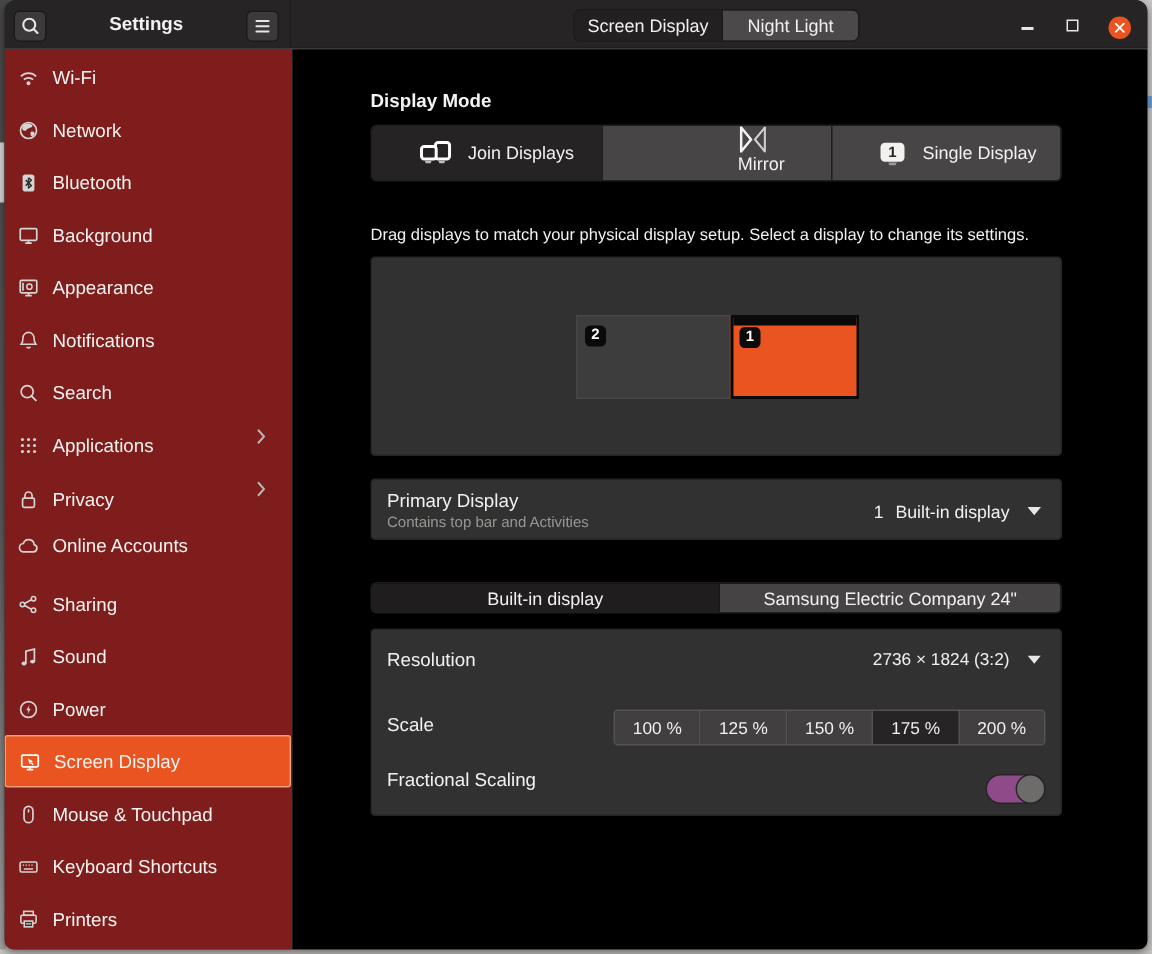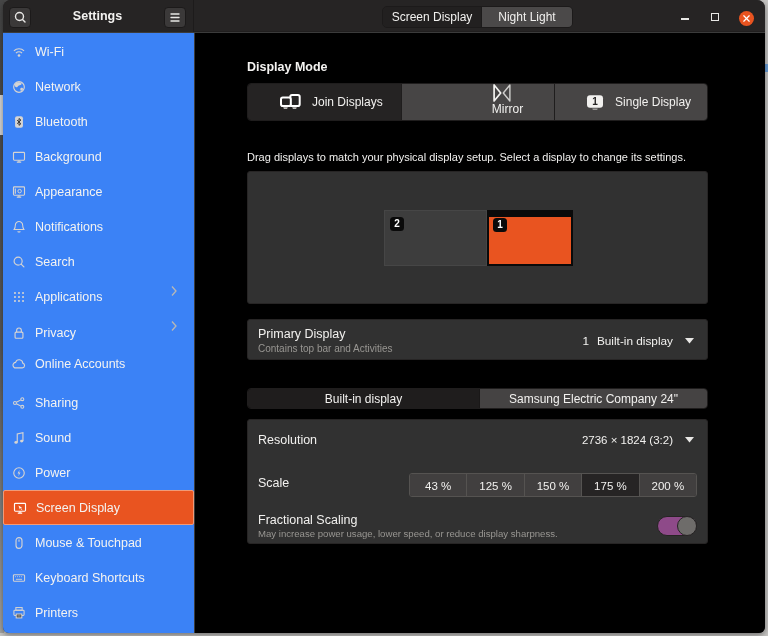--- a/index.html
+++ b/index.html
@@ -21,21 +21,21 @@
   #htabs { position:absolute; left:379px; top:6px; width:191px; height:22px; border:1px solid #1c1a1a; border-radius:5px; overflow:hidden; display:flex; }
   .htab { height:100%; line-height:20px; text-align:center; color:#f1f0ee; font-size:12px; }
   #htab1 { width:100px; background:#222020; border-right:1px solid #1c1a1a; }
   #htab2 { width:91px; background:#4b4949; }
   
   #minb { position:absolute; left:678px; top:18px; width:8px; height:2px; background:#e8e7e5; }
   #maxb { position:absolute; left:708px; top:13px; width:8px; height:8px; border:1.5px solid #e8e7e5; }
   #closeb { position:absolute; left:736px; top:11px; width:15px; height:15px; border-radius:50%; background:#e95420; }
   #closeb svg { position:absolute; left:4px; top:4px; }
   
-  #side { position:absolute; left:0; top:33px; width:191px; height:600px; background:#3b82f6; }
+  #side { position:absolute; left:0; top:33px; width:191px; height:600px; background:#7f1d1d; }
   .row { position:absolute; left:0; width:191px; height:35px; }
   .row svg.icn { position:absolute; left:9px; top:50%; margin-top:-7px; width:14px; height:14px; }
   .row .lbl { position:absolute; left:32px; top:50%; margin-top:-8px; height:16px; line-height:16px;
               color:#f4f3f1; font-size:12.5px; white-space:nowrap; }
   .row .chev { position:absolute; right:17px; top:50%; margin-top:-6px; width:6px; height:12px; color:#b9b8b6; }
   .rowsel { background:#e95420; border:1px solid #f19a77; border-radius:2px; }
   
   #main { position:absolute; left:192px; top:33px; width:570px; height:600px; background:#000000; }
   .abs { position:absolute; }
   .panel { position:absolute; background:#313131; border:1px solid #272525; border-radius:3px;padding-left:14px; }
@@ -304,29 +304,28 @@
 
     <div class="panel" style="left:52px; top:386px; width:461px; height:125px;">
       <div class="txt" style="position:absolute; left:10px; top:13px; font-size:12.5px;">Resolution</div>
       <div class="txt" style="position:absolute; right:34px; top:14px; font-size:11.5px;">2736 × 1824 (3:2)</div>
       <svg style="position:absolute; right:13px; top:17px;" width="9" height="5.5" viewBox="0 0 9 5.5">
           <path d="M0 0 L9 0 L4.5 5.5 Z" fill="#e8e7e5"></path>
         </svg>
 
       <div class="txt" style="position:absolute; left:10px; top:56px; font-size:12.5px;">Scale</div>
       <div id="scalegrp">
-        <div class="scb">43 %</div>
+        <div class="scb">100 %</div>
           <div class="scb">125 %</div>
           <div class="scb">150 %</div>
           <div class="scb scba">175 %</div>
           <div class="scb">200 %</div>
       </div>
 
       <div class="txt" style="position:absolute; left:10px; top:93px; font-size:12.5px;">Fractional Scaling</div>
-      <div class="sub" style="position:absolute; left:10px; top:108px; font-size:9.6px;">May increase power usage, lower speed, or reduce display sharpness.</div>
       <div id="toggle">
           <div id="knob"></div>
         </div>
     </div>
   </div>
 </div>
 <style>
   .badge { width:14px; height:14px; background:#0a0a0a; border-radius:3.5px; color:#fff; font-size:10px; font-weight:bold; text-align:center; line-height:14px; }
   #scalegrp { position:absolute; left:161px; top:53px; width:288px; height:24px; display:flex; border:1px solid #555351; border-radius:3px; overflow:hidden; }
   .scb { flex:1; background:#413f3f; color:#f2f1ef; font-size:11.5px; text-align:center; line-height:24px; border-right:1px solid #555351; }

